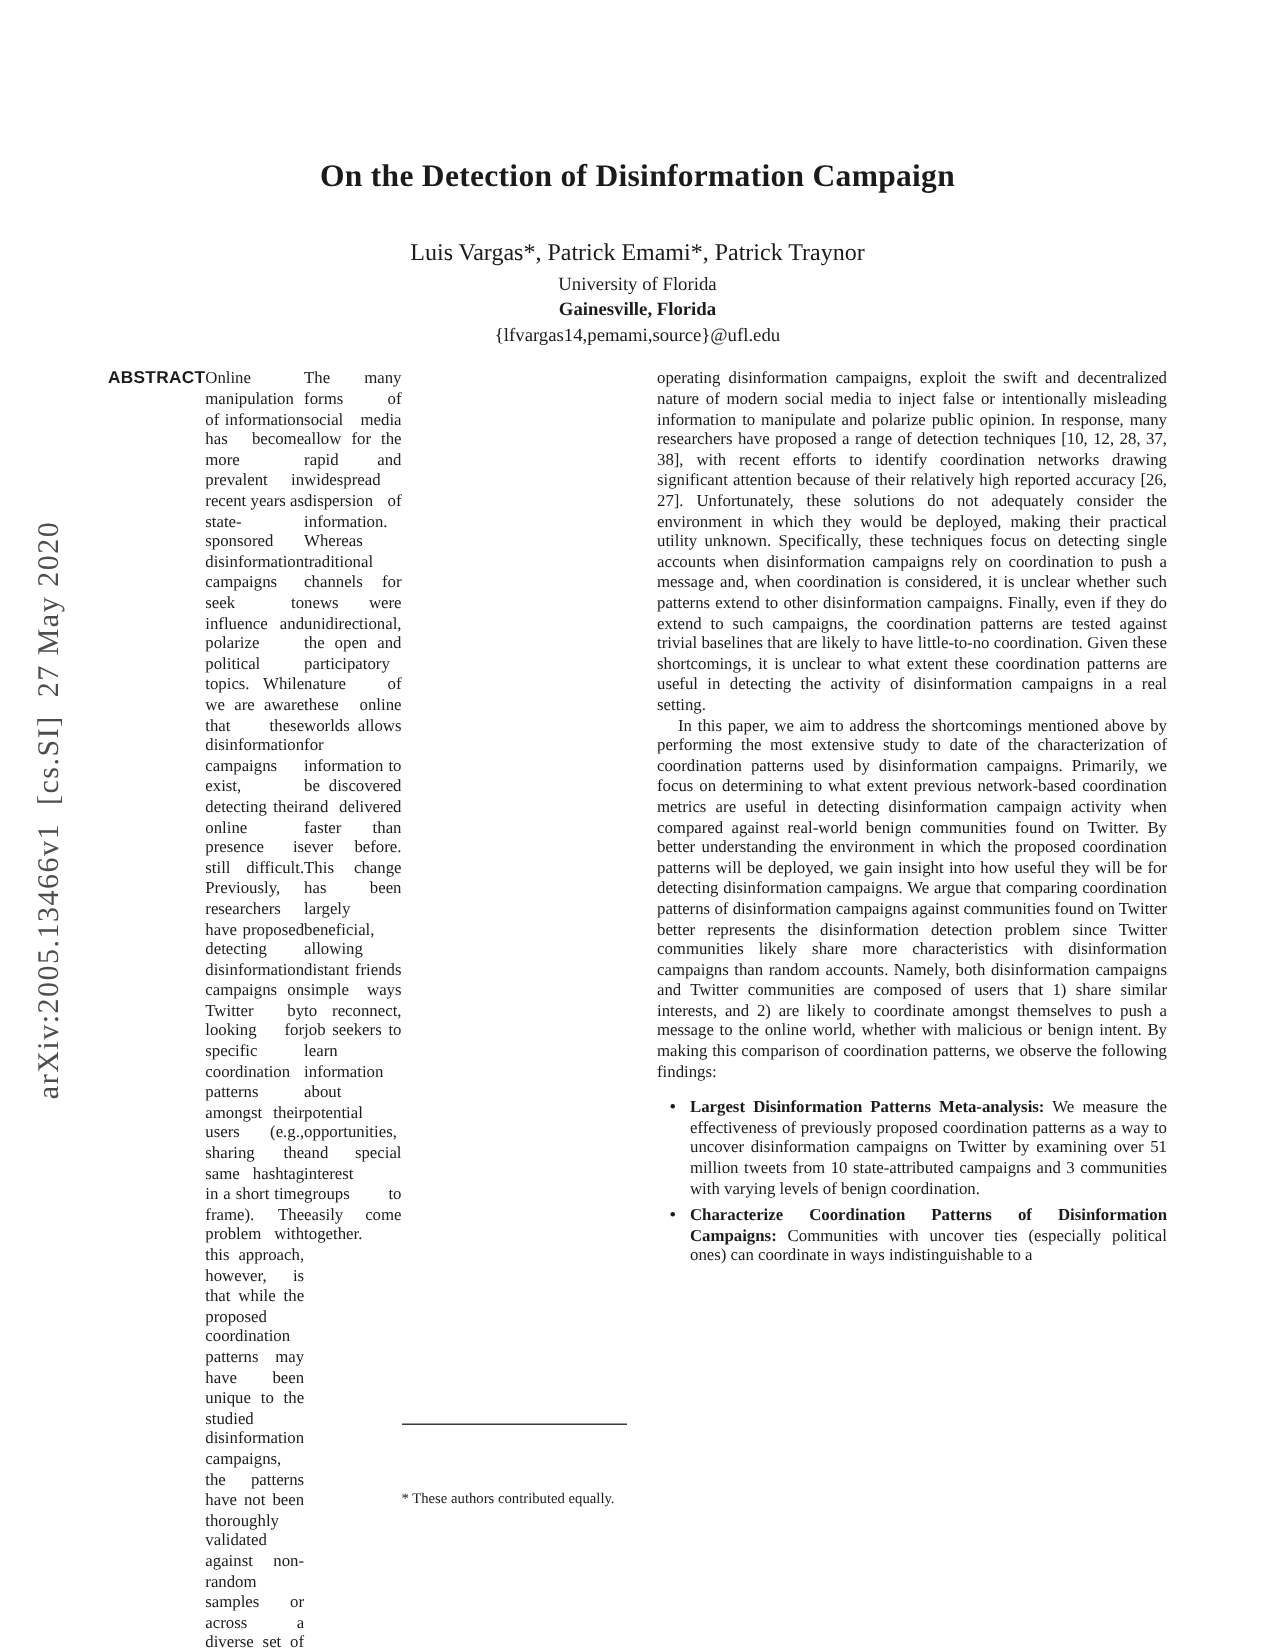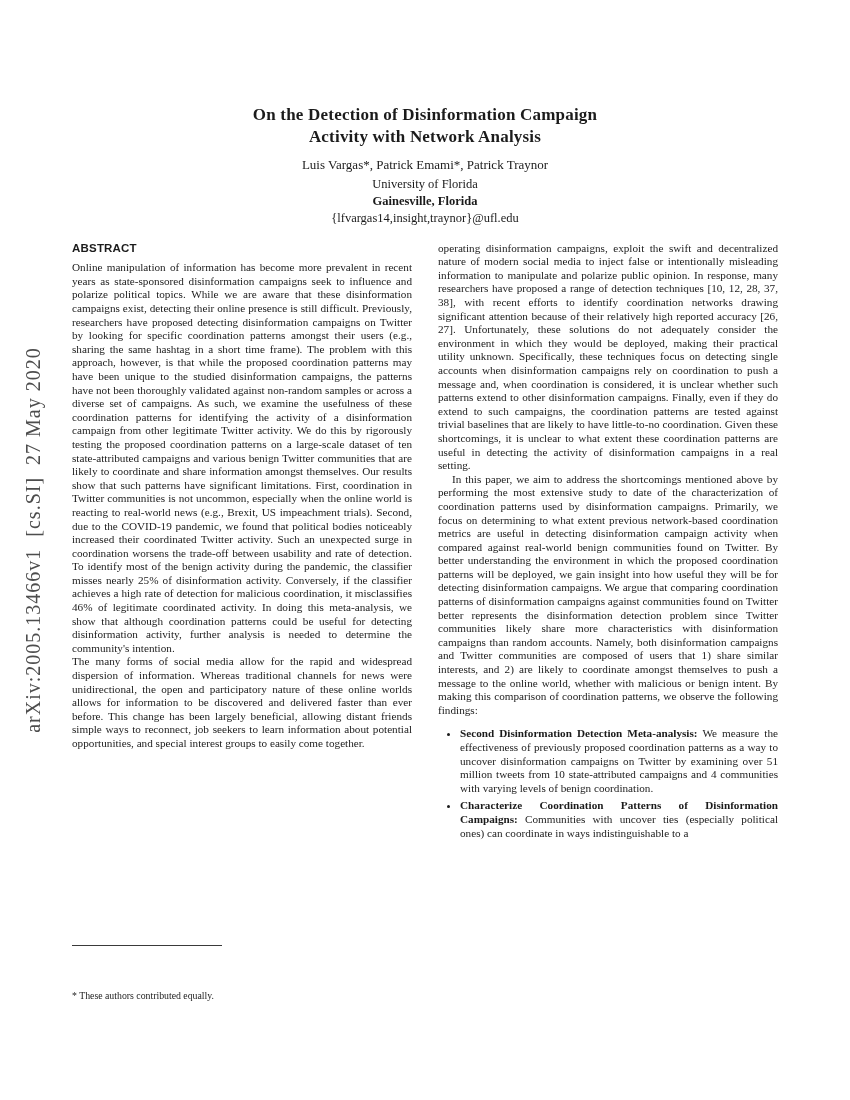--- a/index.html
+++ b/index.html
@@ -19,44 +19,44 @@
     top: 540px;
     transform: translate(-50%, -50%) rotate(-90deg);
     white-space: pre;
     font-size: 20px;
     letter-spacing: 1px;
     color: #4d4d4d;
     font-family: "Liberation Serif", serif;
   }
   .header { padding-top: 104px; text-align: center; }
   .title {
-    font-size: 17px;
+    font-size: 21px;
     font-weight: 700;
     line-height: 1.32;
     letter-spacing: 0.2px;
   }
-  .authors { margin-top: 8px; font-size: 13px; }
+  .authors { margin-top: 28px; font-size: 16px; }
   .affil { margin-top: 3px; font-size: 12.5px; line-height: 1.38; }
   .email { font-size: 12.5px; line-height: 1.38; }
 
   .columns {
     display: flex;
     gap: 26px;
     width: 706px;
     margin: 14px auto 0 auto;
   }
   .col {
     width: 340px;
     font-size: 11.2px;
     line-height: 13.6px;
     text-align: justify;
   }
   .col-left {
     display: flex;
-    flex-direction: column;
+    flex-direction: row;
     height: 760px;
   }
   .heading {
     font-family: "Liberation Sans", sans-serif;
     font-size: 11.5px;
     font-weight: 700;
     letter-spacing: 0.2px;
     text-align: left;
   }
   .abstract-heading { margin-bottom: 6px; }
@@ -76,26 +76,25 @@
 </head>
 <body>
 
 <div class="page">
 
   <div class="arxiv-strip">arXiv:2005.13466v1  [cs.SI]  27 May 2020</div>
 
   <div class="header">
     <div class="title">
       <span>On the Detection of Disinformation Campaign</span><br>
-      <span>Activity with Network Analysis</span>
     </div>
     <div class="authors">Luis Vargas*, Patrick Emami*, Patrick Traynor</div>
     <div class="affil">University of Florida</div>
     <div class="affil" style="margin-top:0;font-weight:bold;">Gainesville, Florida</div>
-    <div class="email">{lfvargas14,insight,traynor}@ufl.edu</div>
+    <div class="email">{lfvargas14,pemami,source}@ufl.edu</div>
   </div>
 
   <div class="columns">
 
     <div class="col col-left">
       <div class="heading abstract-heading">ABSTRACT</div>
       <p class="noindent">Online manipulation of information has become more prevalent in recent years as state-sponsored disinformation campaigns seek to influence and polarize political topics. While we are aware that these disinformation campaigns exist, detecting their online presence is still difficult. Previously, researchers have proposed detecting disinformation campaigns on Twitter by looking for specific coordination patterns amongst their users (e.g., sharing the same hashtag in a short time frame). The problem with this approach, however, is that while the proposed coordination patterns may have been unique to the studied disinformation campaigns, the patterns have not been thoroughly validated against non-random samples or across a diverse set of campaigns. As such, we examine the usefulness of these coordination patterns for identifying the activity of a disinformation campaign from other legitimate Twitter activity. We do this by rigorously testing the proposed coordination patterns on a large-scale dataset of ten state-attributed campaigns and various benign Twitter communities that are likely to coordinate and share information amongst themselves. Our results show that such patterns have significant limitations. First, coordination in Twitter communities is not uncommon, especially when the online world is reacting to real-world news (e.g., Brexit, US impeachment trials). Second, due to the COVID-19 pandemic, we found that political bodies noticeably increased their coordinated Twitter activity. Such an unexpected surge in coordination worsens the trade-off between usability and rate of detection. To identify most of the benign activity during the pandemic, the classifier misses nearly 25% of disinformation activity. Conversely, if the classifier achieves a high rate of detection for malicious coordination, it misclassifies 46% of legitimate coordinated activity. In doing this meta-analysis, we show that although coordination patterns could be useful for detecting disinformation activity, further analysis is needed to determine the community's intention.</p>
 
       <p class="noindent">The many forms of social media allow for the rapid and widespread dispersion of information. Whereas traditional channels for news were unidirectional, the open and participatory nature of these online worlds allows for information to be discovered and delivered faster than ever before. This change has been largely beneficial, allowing distant friends simple ways to reconnect, job seekers to learn information about potential opportunities, and special interest groups to easily come together.</p>
 
@@ -104,22 +103,22 @@
         <div class="footnote">* These authors contributed equally.</div>
       </div>
     </div>
 
     <div class="col col-right">
       <p class="noindent">operating disinformation campaigns, exploit the swift and decentralized nature of modern social media to inject false or intentionally misleading information to manipulate and polarize public opinion. In response, many researchers have proposed a range of detection techniques [10, 12, 28, 37, 38], with recent efforts to identify coordination networks drawing significant attention because of their relatively high reported accuracy [26, 27]. Unfortunately, these solutions do not adequately consider the environment in which they would be deployed, making their practical utility unknown. Specifically, these techniques focus on detecting single accounts when disinformation campaigns rely on coordination to push a message and, when coordination is considered, it is unclear whether such patterns extend to other disinformation campaigns. Finally, even if they do extend to such campaigns, the coordination patterns are tested against trivial baselines that are likely to have little-to-no coordination. Given these shortcomings, it is unclear to what extent these coordination patterns are useful in detecting the activity of disinformation campaigns in a real setting.</p>
       <p class="indent">In this paper, we aim to address the shortcomings mentioned above by performing the most extensive study to date of the characterization of coordination patterns used by disinformation campaigns. Primarily, we focus on determining to what extent previous network-based coordination metrics are useful in detecting disinformation campaign activity when compared against real-world benign communities found on Twitter. By better understanding the environment in which the proposed coordination patterns will be deployed, we gain insight into how useful they will be for detecting disinformation campaigns. We argue that comparing coordination patterns of disinformation campaigns against communities found on Twitter better represents the disinformation detection problem since Twitter communities likely share more characteristics with disinformation campaigns than random accounts. Namely, both disinformation campaigns and Twitter communities are composed of users that 1) share similar interests, and 2) are likely to coordinate amongst themselves to push a message to the online world, whether with malicious or benign intent. By making this comparison of coordination patterns, we observe the following findings:</p>
 
       <ul class="bullets">
         <li>
-          <span class="bullet-lead">Second Disinformation Detection Meta-analysis:</span>
-          <span>We measure the effectiveness of previously proposed coordination patterns as a way to uncover disinformation campaigns on Twitter by examining over 51 million tweets from 10 state-attributed campaigns and 4 communities with varying levels of benign coordination.</span>
+          <span class="bullet-lead">Largest Disinformation Patterns Meta-analysis:</span>
+          <span>We measure the effectiveness of previously proposed coordination patterns as a way to uncover disinformation campaigns on Twitter by examining over 51 million tweets from 10 state-attributed campaigns and 3 communities with varying levels of benign coordination.</span>
         </li>
         <li>
           <span class="bullet-lead">Characterize Coordination Patterns of Disinformation Campaigns:</span>
           <span>Communities with uncover ties (especially political ones) can coordinate in ways indistinguishable to a</span>
         </li>
       </ul>
     </div>
 
   </div>
 </div>

